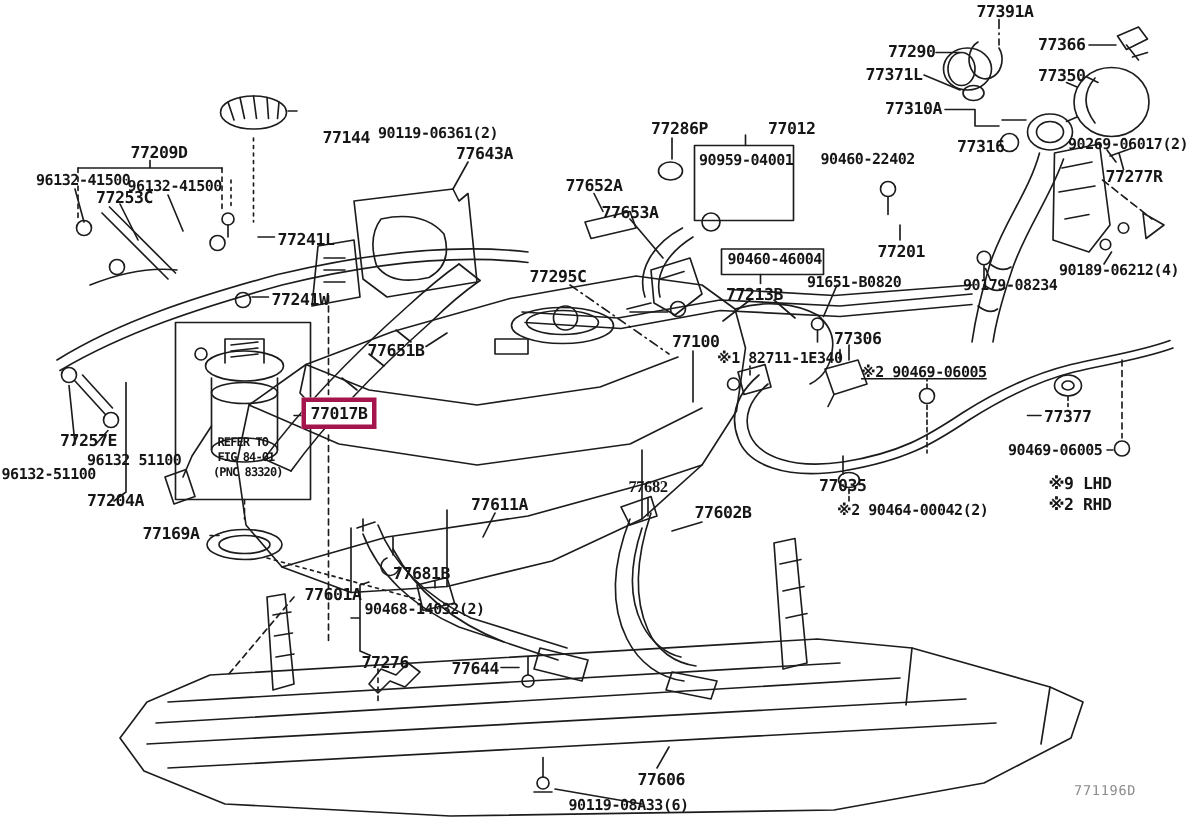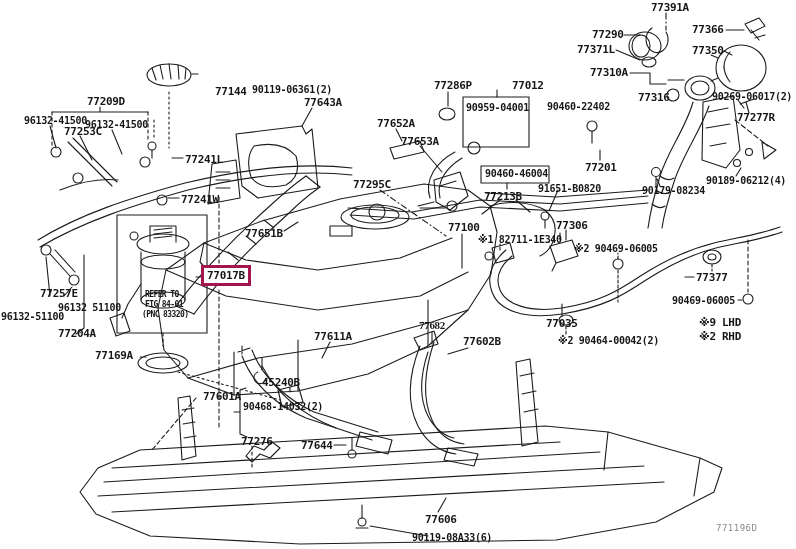--- a/index.html
+++ b/index.html
@@ -260,42 +260,42 @@
       <div class="plabel sz10" style="left: 485px; top: 169px;">90460-46004</div>
       <div class="plabel" style="left: 484px; top: 191px;">77213B</div>
       <div class="plabel sz10" style="left: 538px; top: 184px;">91651-B0820</div>
       <div class="plabel sz10" style="left: 642px; top: 186px;">90179-08234</div>
       <div class="plabel" style="left: 737px; top: 112px;">77277R</div>
       <div class="plabel sz10" style="left: 706px; top: 176px;">90189-06212(4)</div>
       <div class="plabel" style="left: 245px; top: 228px;">77651B</div>
       <div class="plabel" style="left: 448px; top: 222px;">77100</div>
       <div class="plabel sz10" style="left: 478px; top: 235px;">※1 82711-1E340</div>
       <div class="plabel" style="left: 556px; top: 220px;">77306</div>
-      <div class="plabel sz10" style="left: 574px; top: 244px;">※2 90469-06005</div>
+      <div class="plabel sz10" style="left: 574px; top: 244px; text-decoration: underline;">※2 90469-06005</div>
       <div class="plabel hl" style="left: 208px; top: 271px;">77017B</div>
       <div class="plabel" style="left: 40px; top: 288px;">77257E</div>
       <div class="plabel sz10" style="left: 1px; top: 312px;">96132-51100</div>
       <div class="plabel sz10" style="left: 58px; top: 303px;">96132 51100</div>
       <div class="plabel note" style="left: 145px; top: 291px;">REFER TO</div>
       <div class="plabel note" style="left: 145px; top: 301px;">FIG 84-01</div>
       <div class="plabel note" style="left: 142px; top: 311px;">(PNC 83320)</div>
       <div class="plabel" style="left: 58px; top: 328px;">77204A</div>
       <div class="plabel" style="left: 696px; top: 272px;">77377</div>
       <div class="plabel sz10" style="left: 672px; top: 296px;">90469-06005</div>
       <div class="plabel" style="left: 546px; top: 318px;">77035</div>
       <div class="plabel sz10" style="left: 558px; top: 336px;">※2 90464-00042(2)</div>
       <div class="plabel" style="left: 95px; top: 350px;">77169A</div>
       <div class="plabel sz10" style="left: 243px; top: 356px; margin-top: 46px;">90468-14032(2)</div>
       <div class="plabel" style="left: 314px; top: 331px;">77611A</div>
       <div class="plabel" style="left: 419px; top: 320px; font-family: Liberation Serif, serif;">77682</div>
       <div class="plabel" style="left: 463px; top: 336px;">77602B</div>
-      <div class="plabel" style="left: 262px; top: 377px;">45240B</div>
+      <div class="plabel" style="left: 262px; top: 377px;">77681B</div>
       <div class="plabel" style="left: 203px; top: 391px;">77601A</div>
       <div class="plabel" style="left: 241px; top: 436px;">77276</div>
       <div class="plabel" style="left: 301px; top: 440px;">77644</div>
       <div class="plabel" style="left: 425px; top: 514px;">77606</div>
-      <div class="plabel sz10" style="left: 379px; top: 533px; margin-left: 33px;">90119-08A33(6)</div>
+      <div class="plabel sz10" style="left: 379px; top: 533px;">90119-08A33(6)</div>
       <div class="plabel legend" style="left: 699px; top: 317px;">※9 LHD</div>
       <div class="plabel legend" style="left: 699px; top: 331px;">※2 RHD</div>
       <div class="plabel figcode" style="left: 716px; top: 524px;">771196D</div>
     </div>
 
 </div>
 
 </body></html>

